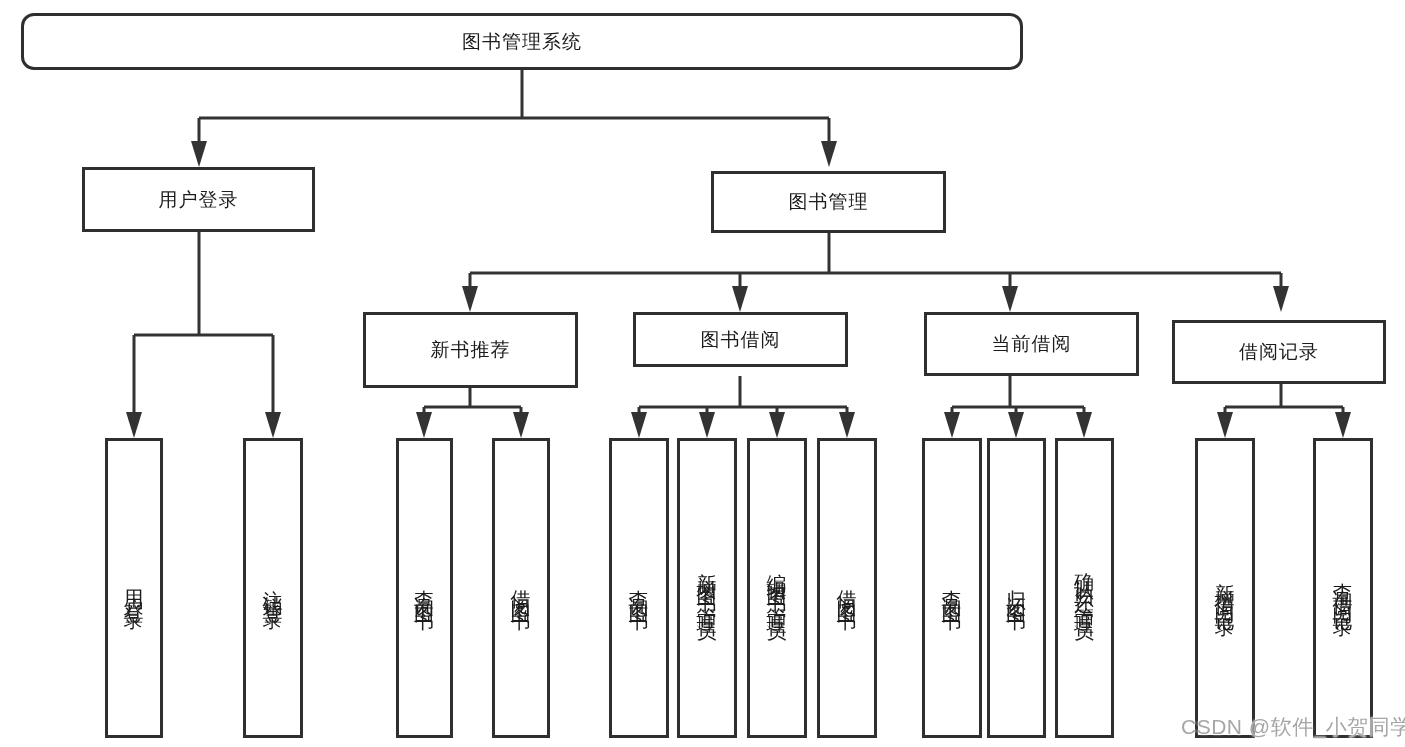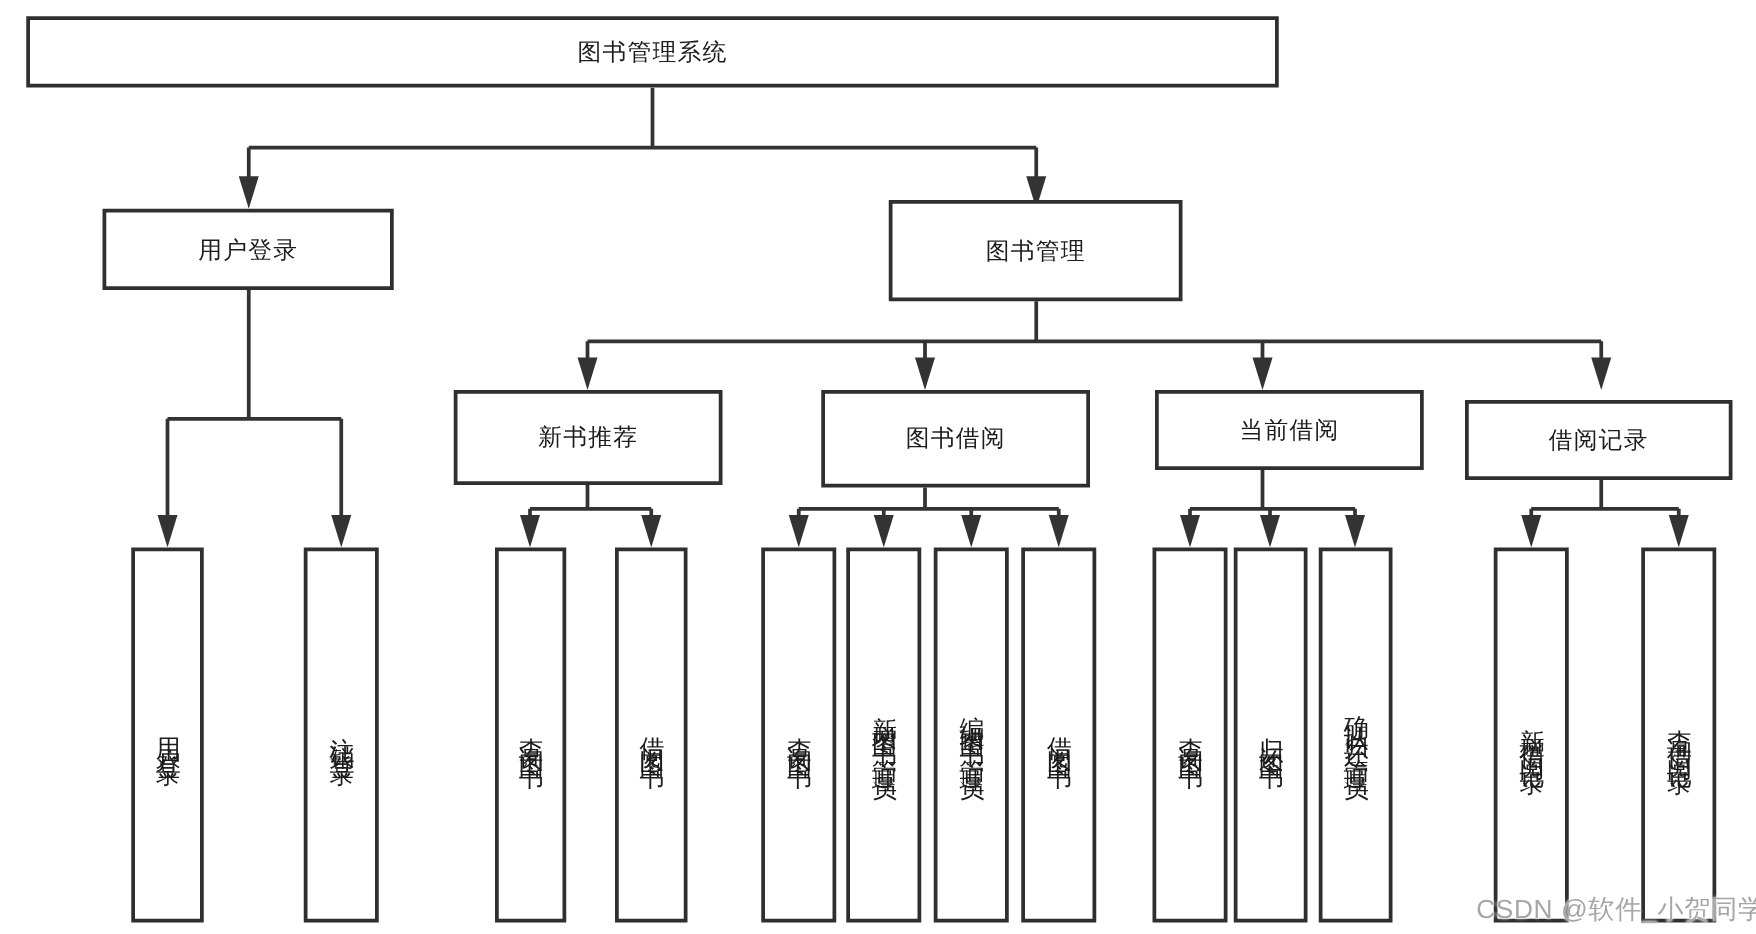--- a/index.html
+++ b/index.html
@@ -105,27 +105,27 @@
       <polygon points="769,412 785,412 777,438"></polygon>
       <polygon points="839,412 855,412 847,438"></polygon>
       <polygon points="944,412 960,412 952,438"></polygon>
       <polygon points="1008,412 1024,412 1016,438"></polygon>
       <polygon points="1076,412 1092,412 1084,438"></polygon>
       <polygon points="1217,412 1233,412 1225,438"></polygon>
       <polygon points="1335,412 1351,412 1343,438"></polygon>
     </g>
   </svg>
 
-  <div class="box hbox" style="left:21px;top:13px;width:1002px;height:57px;">图书管理系统</div>
+  <div class="box hbox" style="left:21px;top:13px;width:1002px;height:57px;border-radius:13px;">图书管理系统</div>
 
   <div class="box hbox" style="left:82px;top:167px;width:233px;height:65px;">用户登录</div>
-  <div class="box hbox" style="left:711px;top:160px;width:235px;height:81px;">图书管理</div>
+  <div class="box hbox" style="left:711px;top:171px;width:235px;height:62px;">图书管理</div>
 
   <div class="box hbox" style="left:363px;top:312px;width:215px;height:76px;">新书推荐</div>
-  <div class="box hbox" style="left:633px;top:312px;width:215px;height:78px;margin-left:24px;">图书借阅</div>
+  <div class="box hbox" style="left:633px;top:312px;width:215px;height:55px;">图书借阅</div>
   <div class="box hbox" style="left:924px;top:312px;width:215px;height:64px;">当前借阅</div>
   <div class="box hbox" style="left:1172px;top:320px;width:214px;height:64px;font-family:Liberation Serif, serif;">借阅记录</div>
 
   <div class="box leaf" style="left:105px;top:438px;width:58px;height:300px;">
     <span class="vtext">用户登录</span>
   </div>
   <div class="box leaf" style="left:243px;top:438px;width:60px;height:300px;">
     <span class="vtext">注销登录</span>
   </div>
 

